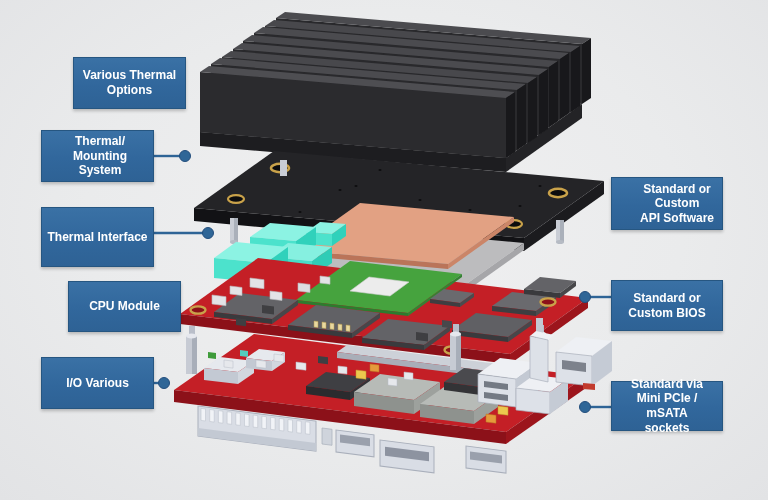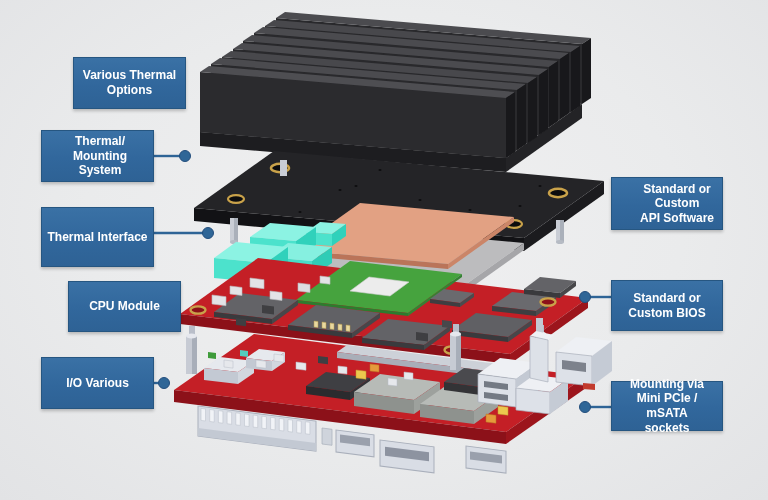--- a/index.html
+++ b/index.html
@@ -378,15 +378,15 @@
 Options</div>
 <div class="label lb2">Thermal/
 Mounting System</div>
 <div class="label lb3">Thermal Interface</div>
 <div class="label lb4">CPU Module</div>
 <div class="label lb5">I/O Various</div>
 <div class="label lb6">Standard or Custom
 API Software</div>
 <div class="label lb7">Standard or
 Custom BIOS</div>
-<div class="label lb8">Mounting via
+<div class="label lb8">Standard via
 Mini PCIe / mSATA
 sockets</div>
 
 </body></html>

